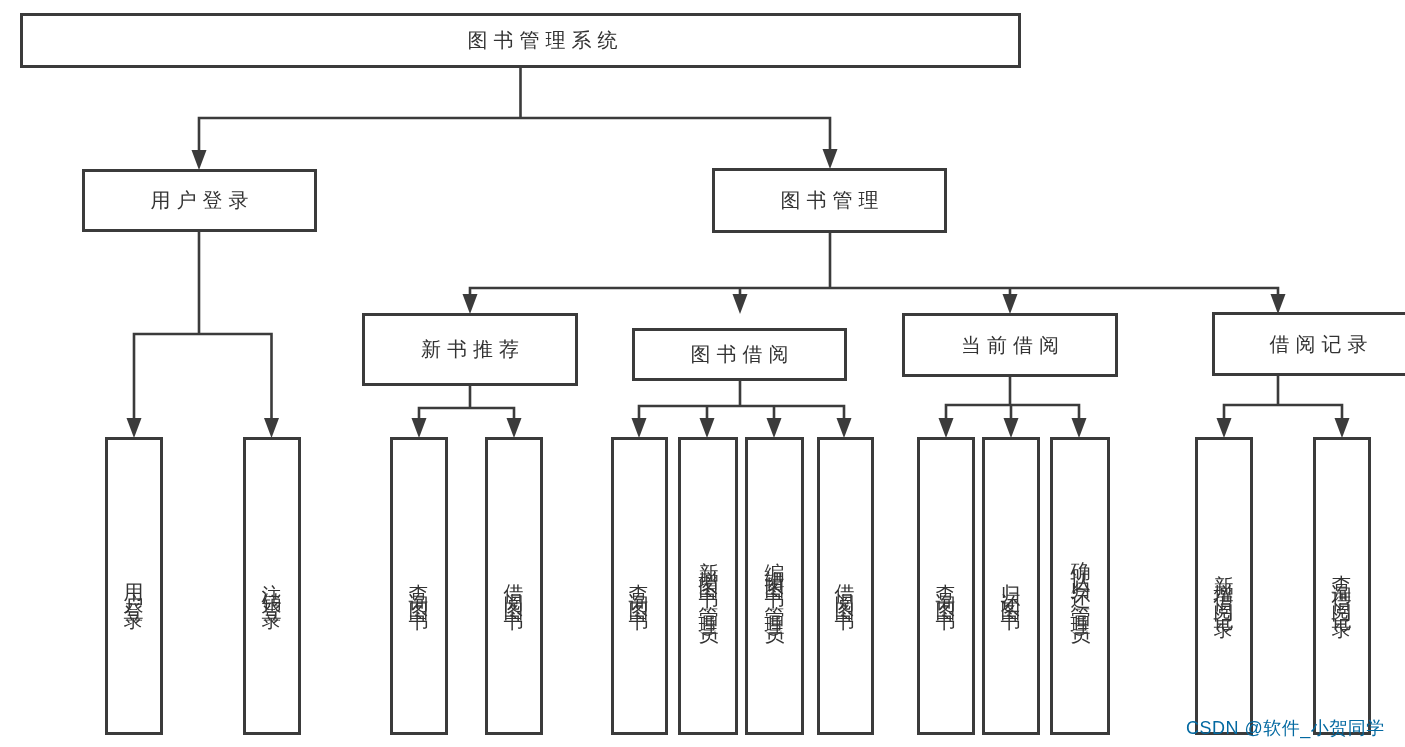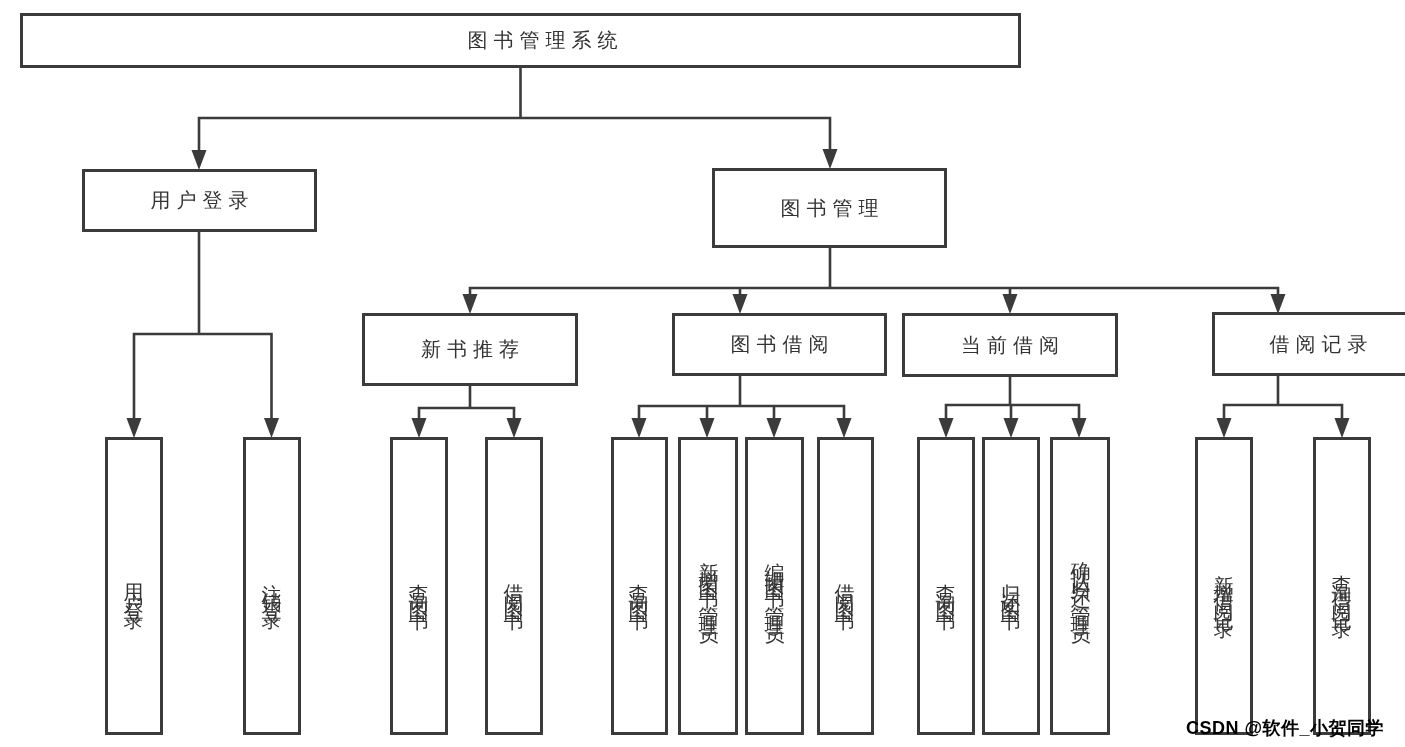--- a/index.html
+++ b/index.html
@@ -29,24 +29,24 @@
     text-orientation:mixed;
     text-align:center;
     font-size:20px;
     letter-spacing:9px;
     line-height:52px;
   }
   
   #b-root{left:20px;top:13px;width:1001px;height:55px;padding-left:44px;}
   
   #b-user-login{left:82px;top:169px;width:235px;height:63px;}
-  #b-book-mgmt{left:712px;top:168px;width:235px;height:80px;}
+  #b-book-mgmt{left:712px;top:168px;width:235px;height:65px;}
   
   #b-new-book{left:362px;top:313px;width:216px;height:73px;font-family:Liberation Mono, monospace;}
-  #b-book-borrow{left:632px;top:313px;width:215px;height:63px;margin-left:40px;}
+  #b-book-borrow{left:632px;top:328px;width:215px;height:53px;}
   #b-current-borrow{left:902px;top:313px;width:216px;height:64px;}
   #b-borrow-records{left:1172px;top:312px;width:213px;height:64px;margin-left:40px;}
   
   .leaf{top:437px;height:298px;}
   #l1{left:105px;width:58px;}
   #l2{left:243px;width:58px;}
   #l3{left:390px;width:58px;}
   #l4{left:485px;width:58px;}
   #l5{left:611px;width:57px;}
   #l6{left:678px;width:60px;}
@@ -54,25 +54,24 @@
   #l8{left:817px;width:57px;}
   #l9{left:917px;width:58px;}
   #l10{left:982px;width:58px;}
   #l11{left:1050px;width:60px;}
   #l12{left:1195px;width:58px;}
   #l13{left:1313px;width:58px;}
   .watermark{
     position:absolute;
     left:1186px;top:716px;
     font-size:18px;
-    color:#000000;
+    color:#0369a1;
     letter-spacing:0.5px;
     white-space:nowrap;
     z-index:5;
-    font-weight:bold;
   }
 </style>
 </head>
 <body>
 
 <div class="canvas">
 
   <svg class="wires" width="1405" height="747" viewBox="0 0 1405 747" fill="none" stroke="#3b3b3b" stroke-width="2.6">
 
     <path d="M520.5,68 V118 M197.7,118 H831.3 M199,118 V151 M830,118 V150"></path>

